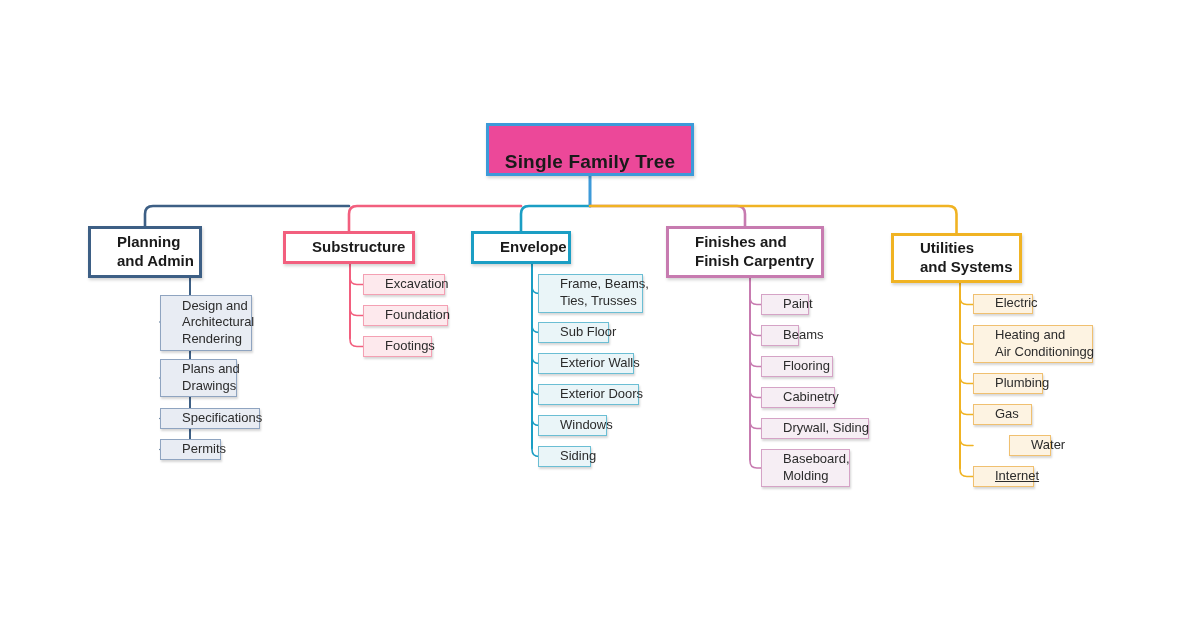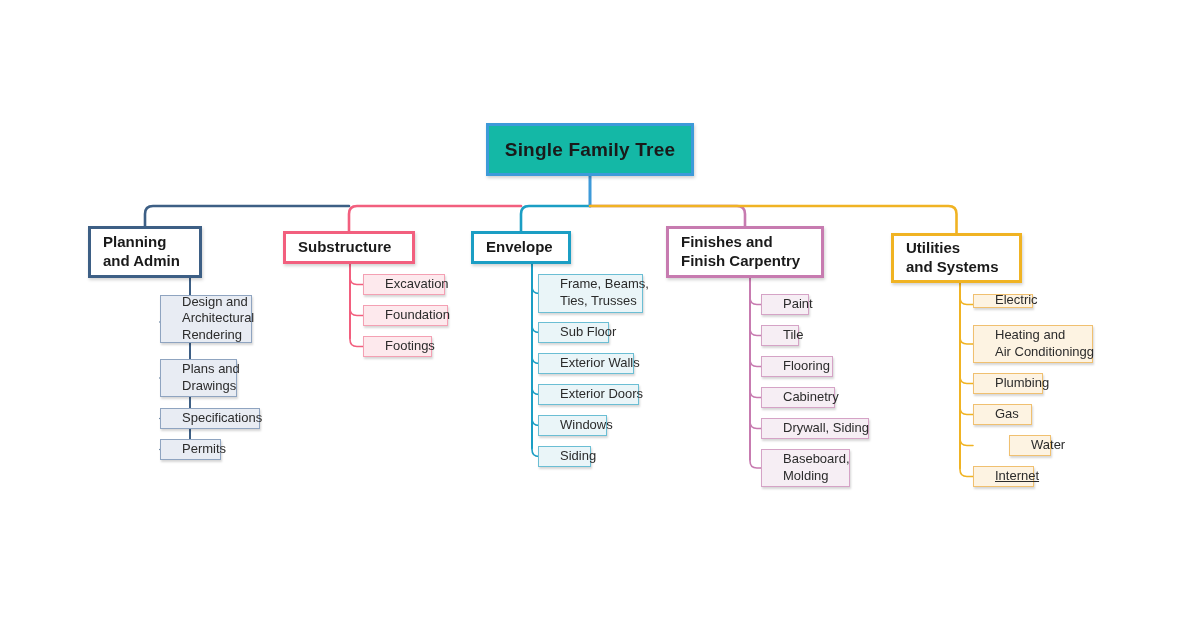--- a/index.html
+++ b/index.html
@@ -9,36 +9,36 @@
     font-family:"Liberation Sans", sans-serif;
     overflow:hidden;
   }
   #canvas{position:relative;width:1200px;height:630px;}
   #wires{position:absolute;left:0;top:0;width:1200px;height:630px;}
 
   
   .root-node{
     position:absolute;
     box-sizing:border-box;
-    background:#14b8a6;
+    background:#ec4899;
     border:3px solid #3d9ad9;
-    display:flex;align-items:center;justify-content:center;
+    display:flex;align-items:flex-end;justify-content:center;
     font-size:19px;font-weight:bold;color:#1a1a1a;
     letter-spacing:.2px;
     box-shadow:1px 2px 3px rgba(0,0,0,.18);
   }
 
   
   .branch-node{
     position:absolute;
     box-sizing:border-box;
     background:#ffffff;
     border:3px solid #888;
     display:flex;flex-direction:column;justify-content:center;
-    padding:4px 12px;
+    padding:4px 26px;
     font-size:15px;font-weight:bold;color:#1a1a1a;
     line-height:1.25;
     box-shadow:1px 2px 3px rgba(0,0,0,.18);
   }
   .branch-node .ln{display:block;white-space:nowrap;}
 
   
   .leaf-node{
     position:absolute;
     box-sizing:border-box;
@@ -97,21 +97,21 @@
     </svg>
 
   <div id="nodes">
       <div class="root-node" style="left: 486px; top: 123px; width: 208px; height: 53px; border-color: rgb(61, 154, 217);">
         <span>Single Family Tree</span>
       </div>
       <div class="branch-node" style="left: 88px; top: 226px; width: 114px; height: 52px; border-color: rgb(61, 95, 133);">
         <span class="ln">Planning</span>
         <span class="ln">and Admin</span>
       </div>
-      <div class="leaf-node" style="left: 160px; top: 295px; width: 92px; height: 48px; border-color: rgb(143, 164, 192); background: rgb(232, 236, 243);">
+      <div class="leaf-node" style="left: 160px; top: 295px; width: 92px; height: 56px; border-color: rgb(143, 164, 192); background: rgb(232, 236, 243);">
         <span class="ln">Design and</span>
         <span class="ln">Architectural</span>
         <span class="ln">Rendering</span>
       </div>
       <div class="leaf-node" style="left: 160px; top: 359px; width: 77px; height: 38px; border-color: rgb(143, 164, 192); background: rgb(232, 236, 243);">
         <span class="ln">Plans and</span>
         <span class="ln">Drawings</span>
       </div>
       <div class="leaf-node" style="left: 160px; top: 408px; width: 100px; height: 21px; border-color: rgb(143, 164, 192); background: rgb(232, 236, 243);">
         <span class="ln">Specifications</span>
@@ -154,40 +154,40 @@
         <span class="ln">Siding</span>
       </div>
       <div class="branch-node" style="left: 666px; top: 226px; width: 158px; height: 52px; border-color: rgb(199, 123, 176);">
         <span class="ln">Finishes and</span>
         <span class="ln">Finish Carpentry</span>
       </div>
       <div class="leaf-node" style="left: 761px; top: 294px; width: 48px; height: 21px; border-color: rgb(213, 163, 198); background: rgb(246, 238, 244);">
         <span class="ln">Paint</span>
       </div>
       <div class="leaf-node" style="left: 761px; top: 325px; width: 38px; height: 21px; border-color: rgb(213, 163, 198); background: rgb(246, 238, 244);">
-        <span class="ln">Tile</span>
+        <span class="ln">Beams</span>
       </div>
       <div class="leaf-node" style="left: 761px; top: 356px; width: 72px; height: 21px; border-color: rgb(213, 163, 198); background: rgb(246, 238, 244);">
         <span class="ln">Flooring</span>
       </div>
       <div class="leaf-node" style="left: 761px; top: 387px; width: 74px; height: 21px; border-color: rgb(213, 163, 198); background: rgb(246, 238, 244);">
         <span class="ln">Cabinetry</span>
       </div>
       <div class="leaf-node" style="left: 761px; top: 418px; width: 108px; height: 21px; border-color: rgb(213, 163, 198); background: rgb(246, 238, 244);">
         <span class="ln">Drywall, Siding</span>
       </div>
       <div class="leaf-node" style="left: 761px; top: 449px; width: 89px; height: 38px; border-color: rgb(213, 163, 198); background: rgb(246, 238, 244);">
         <span class="ln">Baseboard,</span>
         <span class="ln">Molding</span>
       </div>
       <div class="branch-node" style="left: 891px; top: 233px; width: 131px; height: 50px; border-color: rgb(240, 179, 35);">
         <span class="ln">Utilities</span>
         <span class="ln">and Systems</span>
       </div>
-      <div class="leaf-node" style="left: 973px; top: 294px; width: 60px; height: 14px; border-color: rgb(240, 192, 112); background: rgb(253, 243, 226);">
+      <div class="leaf-node" style="left: 973px; top: 294px; width: 60px; height: 20px; border-color: rgb(240, 192, 112); background: rgb(253, 243, 226);">
         <span class="ln">Electric</span>
       </div>
       <div class="leaf-node" style="left: 973px; top: 325px; width: 120px; height: 38px; border-color: rgb(240, 192, 112); background: rgb(253, 243, 226);">
         <span class="ln">Heating and</span>
         <span class="ln">Air Conditioningg</span>
       </div>
       <div class="leaf-node" style="left: 973px; top: 373px; width: 70px; height: 21px; border-color: rgb(240, 192, 112); background: rgb(253, 243, 226);">
         <span class="ln">Plumbing</span>
       </div>
       <div class="leaf-node" style="left: 973px; top: 404px; width: 59px; height: 21px; border-color: rgb(240, 192, 112); background: rgb(253, 243, 226);">

